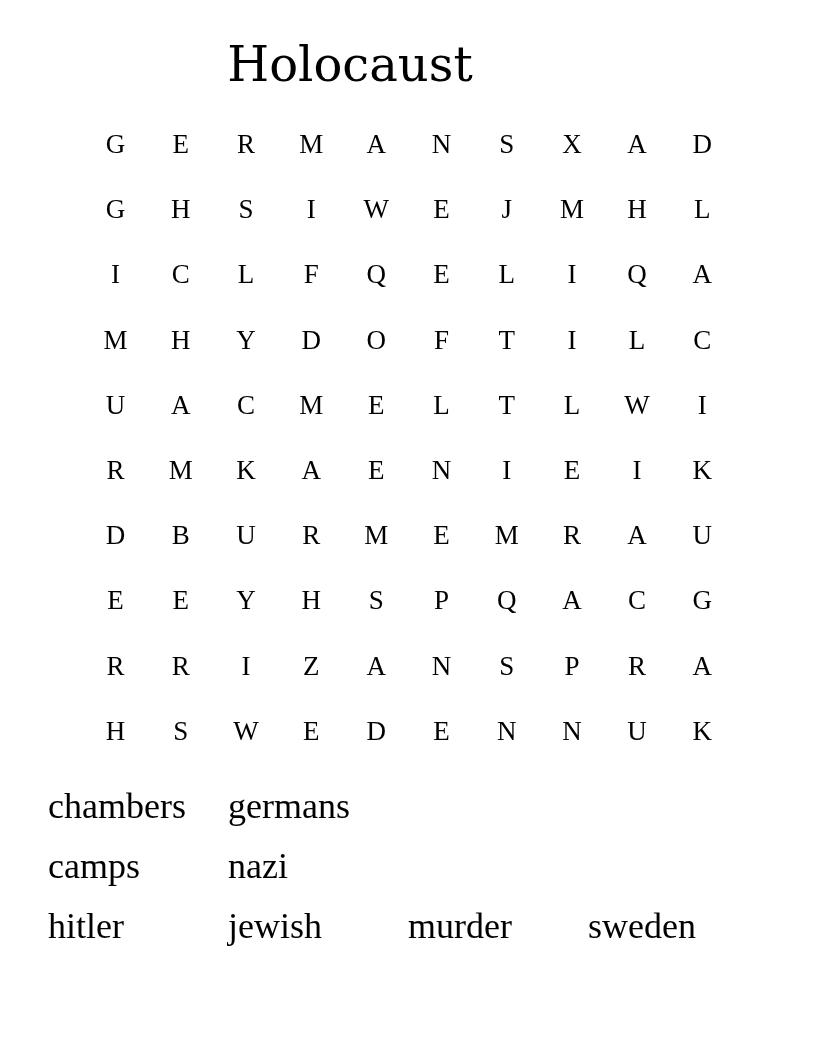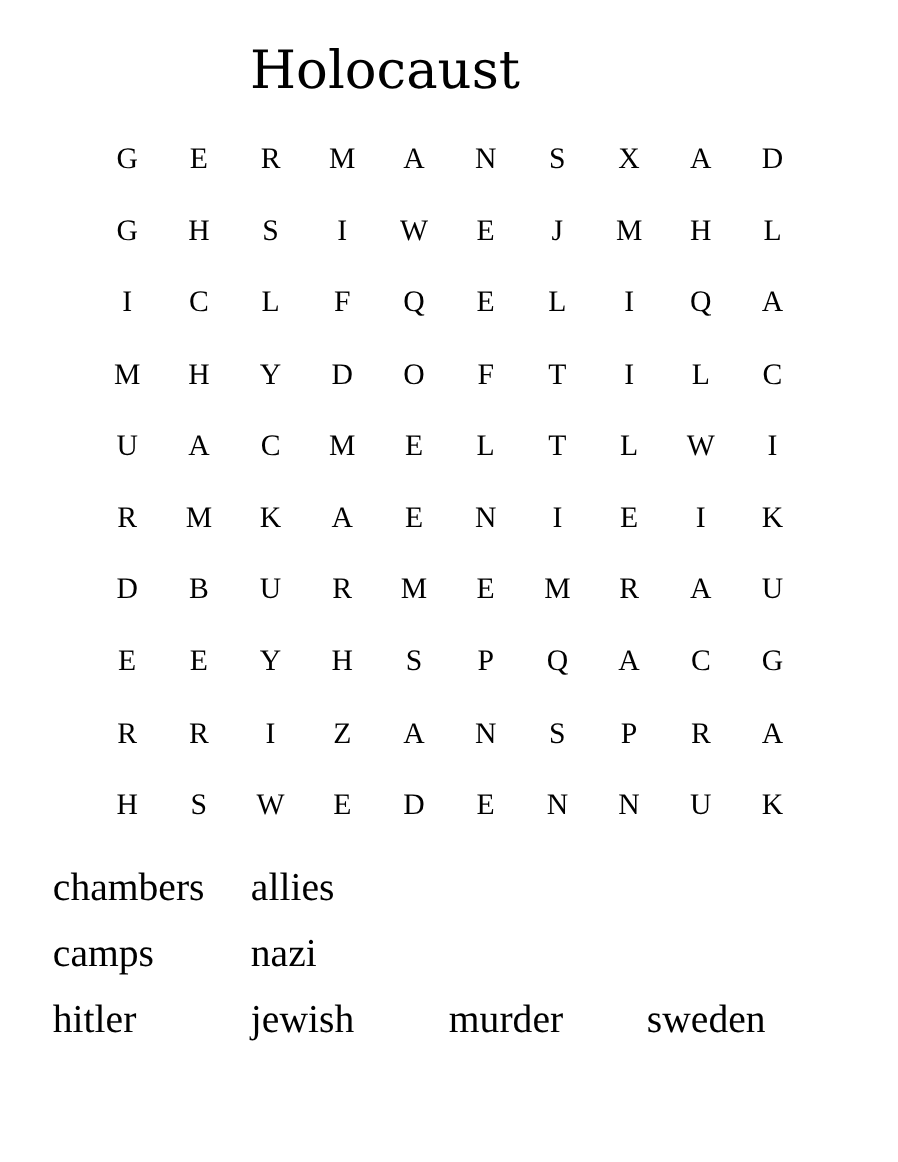--- a/index.html
+++ b/index.html
@@ -136,21 +136,21 @@
       <div class="cell">N</div>
       <div class="cell">N</div>
       <div class="cell">U</div>
       <div class="cell">K</div>
     </div>
   </div>
 
 <div class="wordlist" id="wordlist">
     <div class="wrow">
       <div class="word">chambers</div>
-      <div class="word">allies</div>
+      <div class="word">germans</div>
     </div>
     <div class="wrow">
       <div class="word">camps</div>
       <div class="word">nazi</div>
     </div>
     <div class="wrow">
       <div class="word">hitler</div>
       <div class="word">jewish</div>
       <div class="word">murder</div>
       <div class="word">sweden</div>

